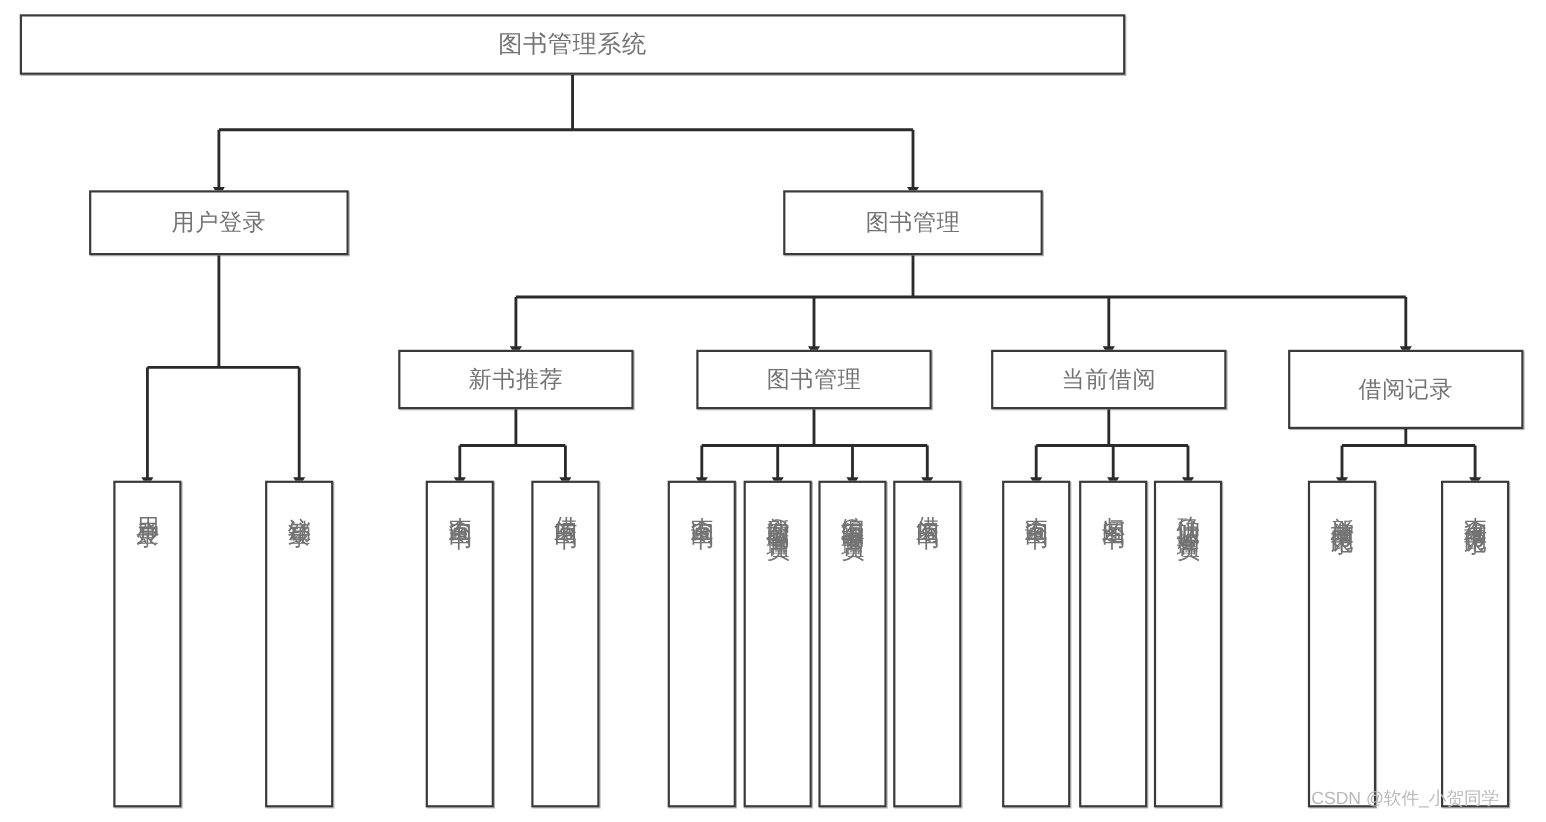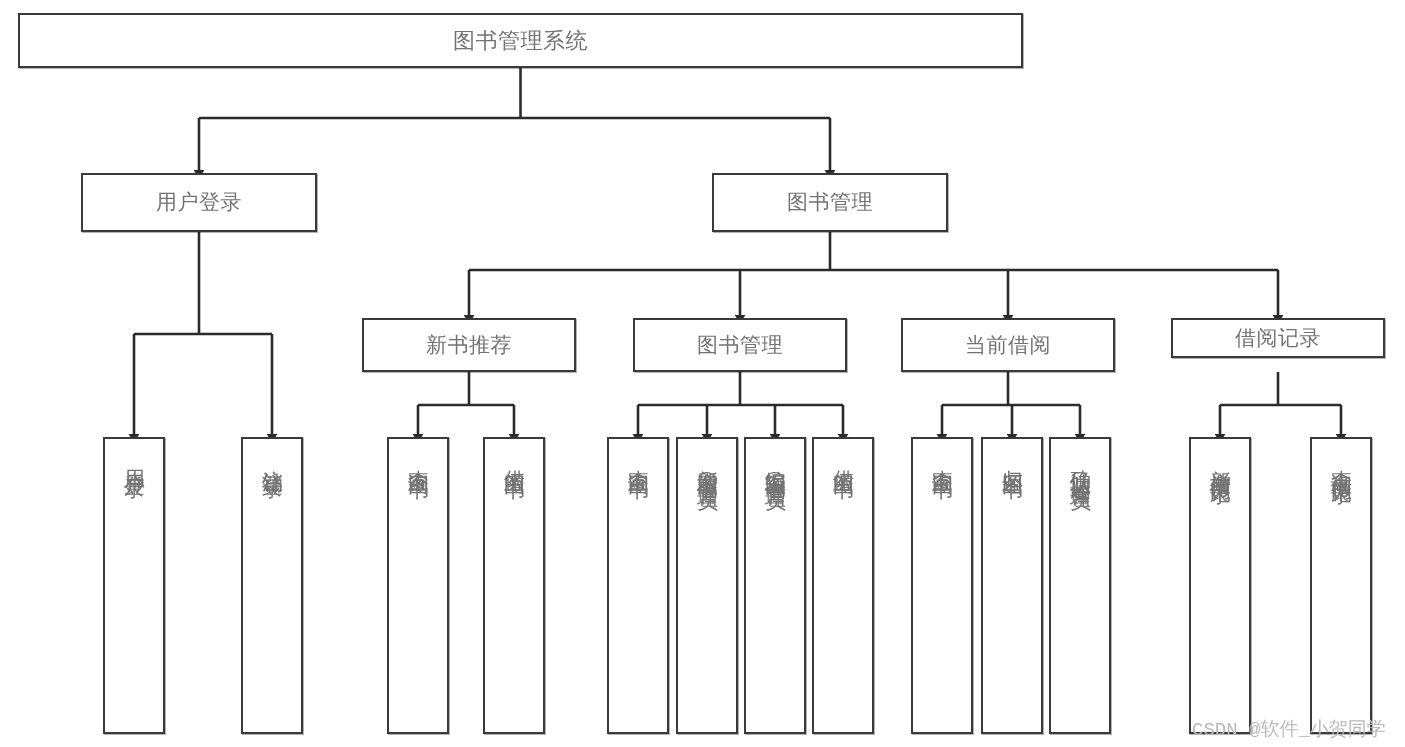--- a/index.html
+++ b/index.html
@@ -56,24 +56,24 @@
   }
   .node.vertical .label {
     writing-mode: vertical-rl;
     text-orientation: upright;
     font-size: 21px;
     letter-spacing: 3px;
   }
   .watermark {
     position: absolute;
     color: #b9b9b9;
-    font-size: 19px;
+    font-size: 16px;
     white-space: nowrap;
     user-select: none;
-    font-family: Liberation Mono, monospace;
+    font-family: Liberation Sans, sans-serif;
     text-align: center;
   }
 </style>
 </head>
 <body>
 
 <div id="diagram-root">
   <svg id="edges" xmlns="http://www.w3.org/2000/svg">
     <defs>
       <marker id="arrowhead" markerWidth="9" markerHeight="11" refX="1.2" refY="5.5" orient="auto" markerUnits="userSpaceOnUse">
@@ -129,21 +129,21 @@
       </div>
       <div class="node horizontal" style="left: 362px; top: 318px; width: 214px; height: 54px; align-items: center;">
         <span class="label">新书推荐</span>
       </div>
       <div class="node horizontal" style="left: 633px; top: 318px; width: 214px; height: 54px;">
         <span class="label">图书管理</span>
       </div>
       <div class="node horizontal" style="left: 901px; top: 318px; width: 214px; height: 54px;">
         <span class="label">当前借阅</span>
       </div>
-      <div class="node horizontal" style="left: 1171px; top: 318px; width: 214px; height: 40px;">
+      <div class="node horizontal" style="left: 1171px; top: 318px; width: 214px; height: 72px;">
         <span class="label">借阅记录</span>
       </div>
       <div class="node vertical" style="left: 103px; top: 437px; width: 62px; height: 297px;">
         <span class="label">用户登录</span>
       </div>
       <div class="node vertical" style="left: 241px; top: 437px; width: 62px; height: 297px;">
         <span class="label">注销登录</span>
       </div>
       <div class="node vertical" style="left: 387px; top: 437px; width: 62px; height: 297px;">
         <span class="label">查询图书</span>

